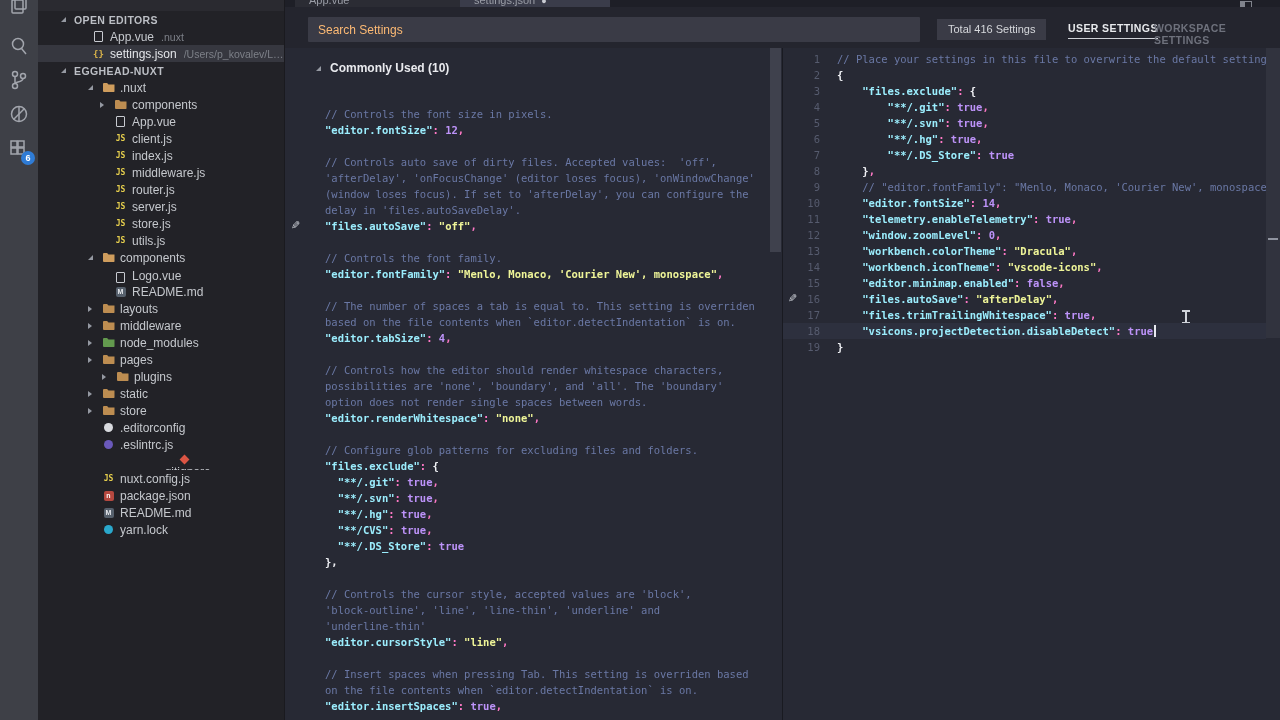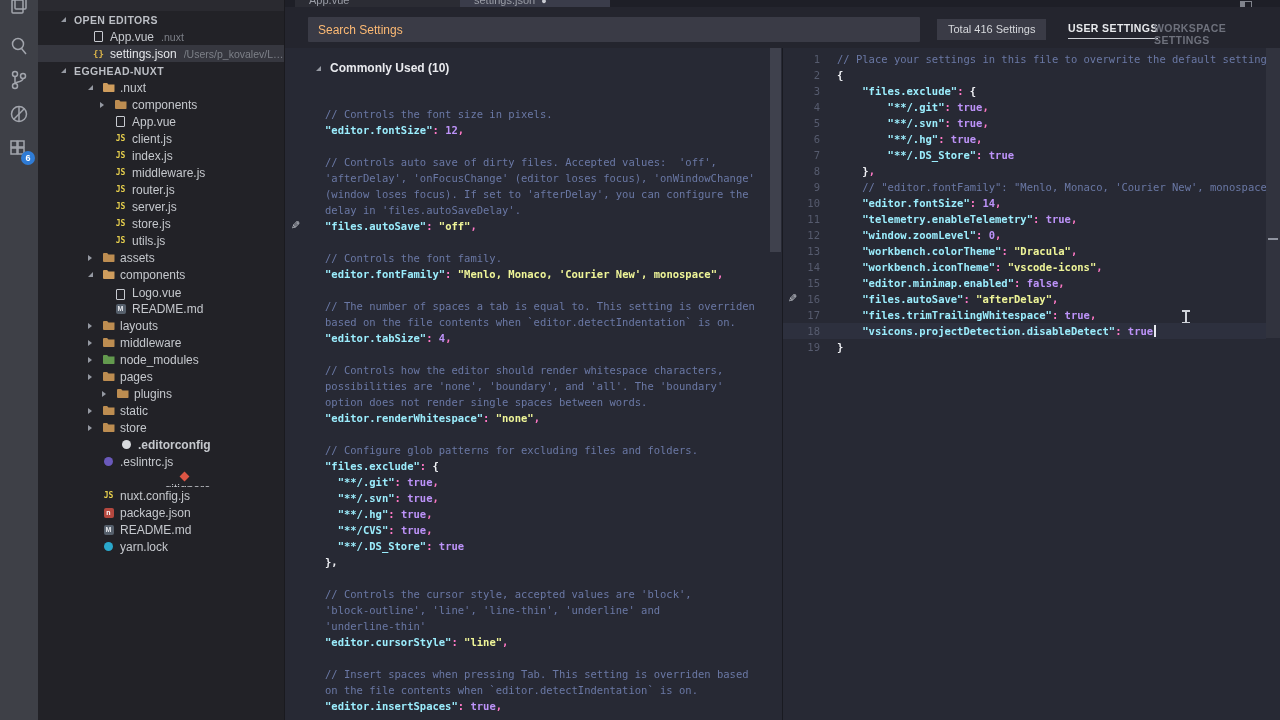--- a/index.html
+++ b/index.html
@@ -222,25 +222,20 @@
           <span class="tw"></span>
           <span class="fi fi-js"></span>
           <span class="lbl">store.js</span>
         </div>
         <div class="row" style="padding-left: 62px;">
           <span class="tw"></span>
           <span class="fi fi-js"></span>
           <span class="lbl">utils.js</span>
         </div>
         <div class="row" style="padding-left: 50px;">
-          <span class="tw col"></span>
-          <span class="fi fi-folder"></span>
-          <span class="lbl">assets</span>
-        </div>
-        <div class="row" style="padding-left: 50px;">
           <span class="tw exp"></span>
           <span class="fi fi-folder-open"></span>
           <span class="lbl">components</span>
         </div>
         <div class="row" style="padding-left: 62px; align-items: flex-end;">
           <span class="tw"></span>
           <span class="fi fi-file"></span>
           <span class="lbl">Logo.vue</span>
         </div>
         <div class="row" style="padding-left: 62px;">
@@ -276,21 +271,21 @@
         <div class="row" style="padding-left: 50px;">
           <span class="tw col"></span>
           <span class="fi fi-folder"></span>
           <span class="lbl">static</span>
         </div>
         <div class="row" style="padding-left: 50px;">
           <span class="tw col"></span>
           <span class="fi fi-folder"></span>
           <span class="lbl">store</span>
         </div>
-        <div class="row" style="padding-left: 68px; font-weight: bold;">
+        <div class="row" style="padding-left: 50px;">
           <span class="tw"></span>
           <span class="fi fi-editorconfig"></span>
           <span class="lbl">.editorconfig</span>
         </div>
         <div class="row" style="padding-left: 50px;">
           <span class="tw"></span>
           <span class="fi fi-eslint"></span>
           <span class="lbl">.eslintrc.js</span>
         </div>
         <div class="row" style="padding-left: 50px; flex-direction: column;">

